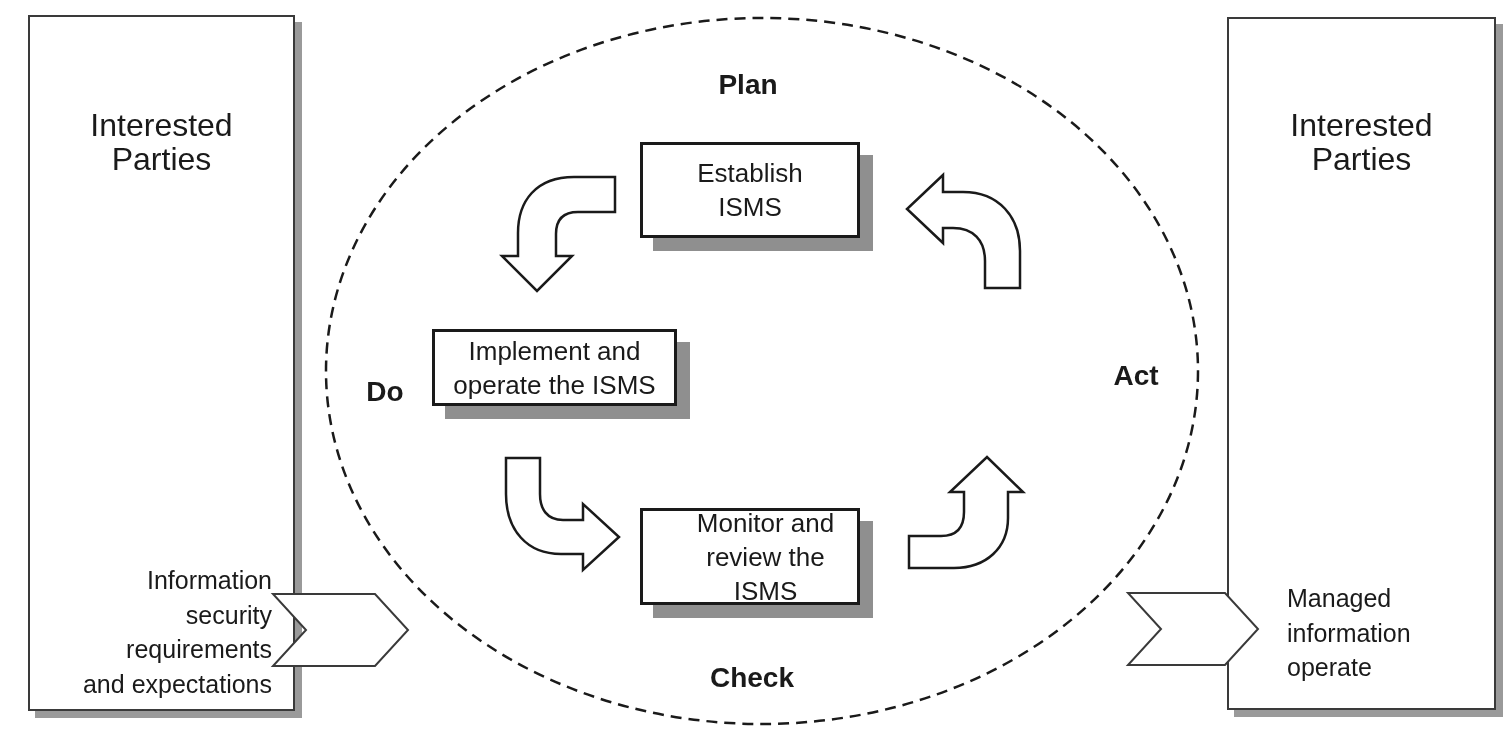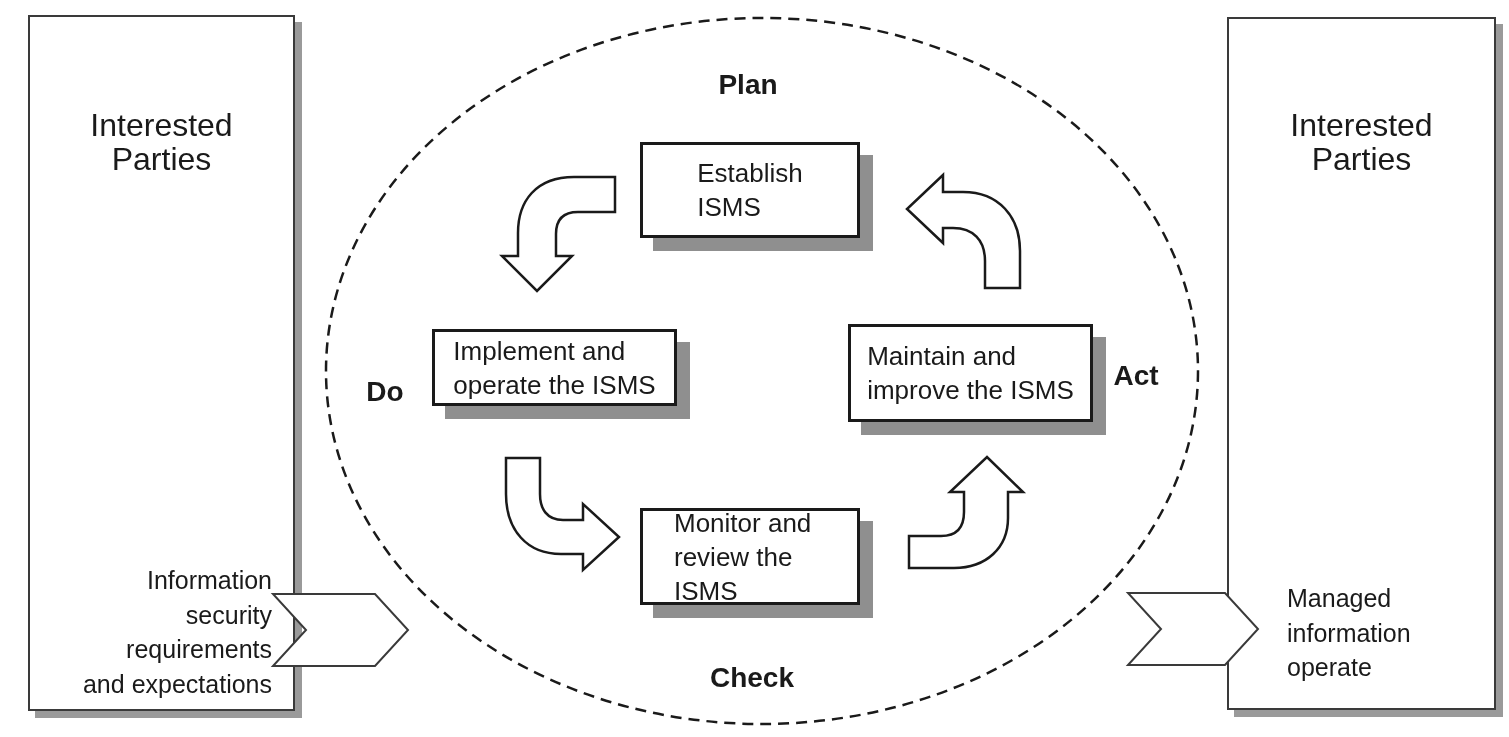--- a/index.html
+++ b/index.html
@@ -42,21 +42,21 @@
   .note-left  { left: 60px;   top: 563px; width: 212px; text-align: right; }
   .note-right { left: 1287px; top: 581px; width: 205px; text-align: left; }
   .node {
     position: absolute;
     background: #ffffff;
     border: 3px solid #1a1a1a;
     box-shadow: 13px 13px 0 #8f8f8f;
     display: flex;
     align-items: center;
     justify-content: center;
-    text-align: left;
+    text-align: center;
     font-size: 26px;
     line-height: 34px;
     white-space: pre-line;
     z-index: 2;
   }
   .node-establish { left: 640px; top: 142px; width: 220px; height: 96px; }
   .node-implement { left: 432px; top: 316px; width: 245px; height: 77px; margin-top: 13px; }
   .node-monitor   { left: 640px; top: 508px; width: 220px; height: 97px; padding-left: 31px; }
   .node-maintain  { left: 848px; top: 324px; width: 245px; height: 98px; }
   .phase-label {
@@ -103,22 +103,20 @@
   <div class="phase-label phase-do">Do</div>
   <div class="phase-label phase-check">Check</div>
   <div class="phase-label phase-act">Act</div>
 
   <div class="node node-establish">Establish
 ISMS</div>
   <div class="node node-implement">Implement and
 operate the ISMS</div>
   <div class="node node-monitor">Monitor and
 review the ISMS</div>
-  <div class="node node-maintain">Maintain and
-improve the ISMS</div>
 
   <svg class="overlay-svg" viewBox="0 0 1509 737">
     <ellipse cx="762" cy="371" rx="436" ry="353" fill="none" stroke="#1a1a1a" stroke-width="2.5" stroke-dasharray="11 7"></ellipse>
 
     <path d="M 615 177 L 574 177 C 536 177 518 201 518 233 L 518 256 L 502 256 L 537 291 L 572 256 L 556 256 L 556 234 C 556 220 563 212 578 212 L 615 212 Z" fill="#ffffff" stroke="#1a1a1a" stroke-width="2.5"></path>
 
     <path d="M 506 458 L 506 494 C 506 530 527 554 561 554 L 583 554 L 583 570 L 619 537 L 583 504 L 583 520 L 563 520 C 547 520 540 509 540 494 L 540 458 Z" fill="#ffffff" stroke="#1a1a1a" stroke-width="2.5"></path>
 
     <path d="M 909 536 L 941 536 C 957 536 964 527 964 512 L 964 492 L 950 492 L 987 457 L 1023 492 L 1008 492 L 1008 518 C 1008 548 986 568 954 568 L 909 568 Z" fill="#ffffff" stroke="#1a1a1a" stroke-width="2.5"></path>
 

